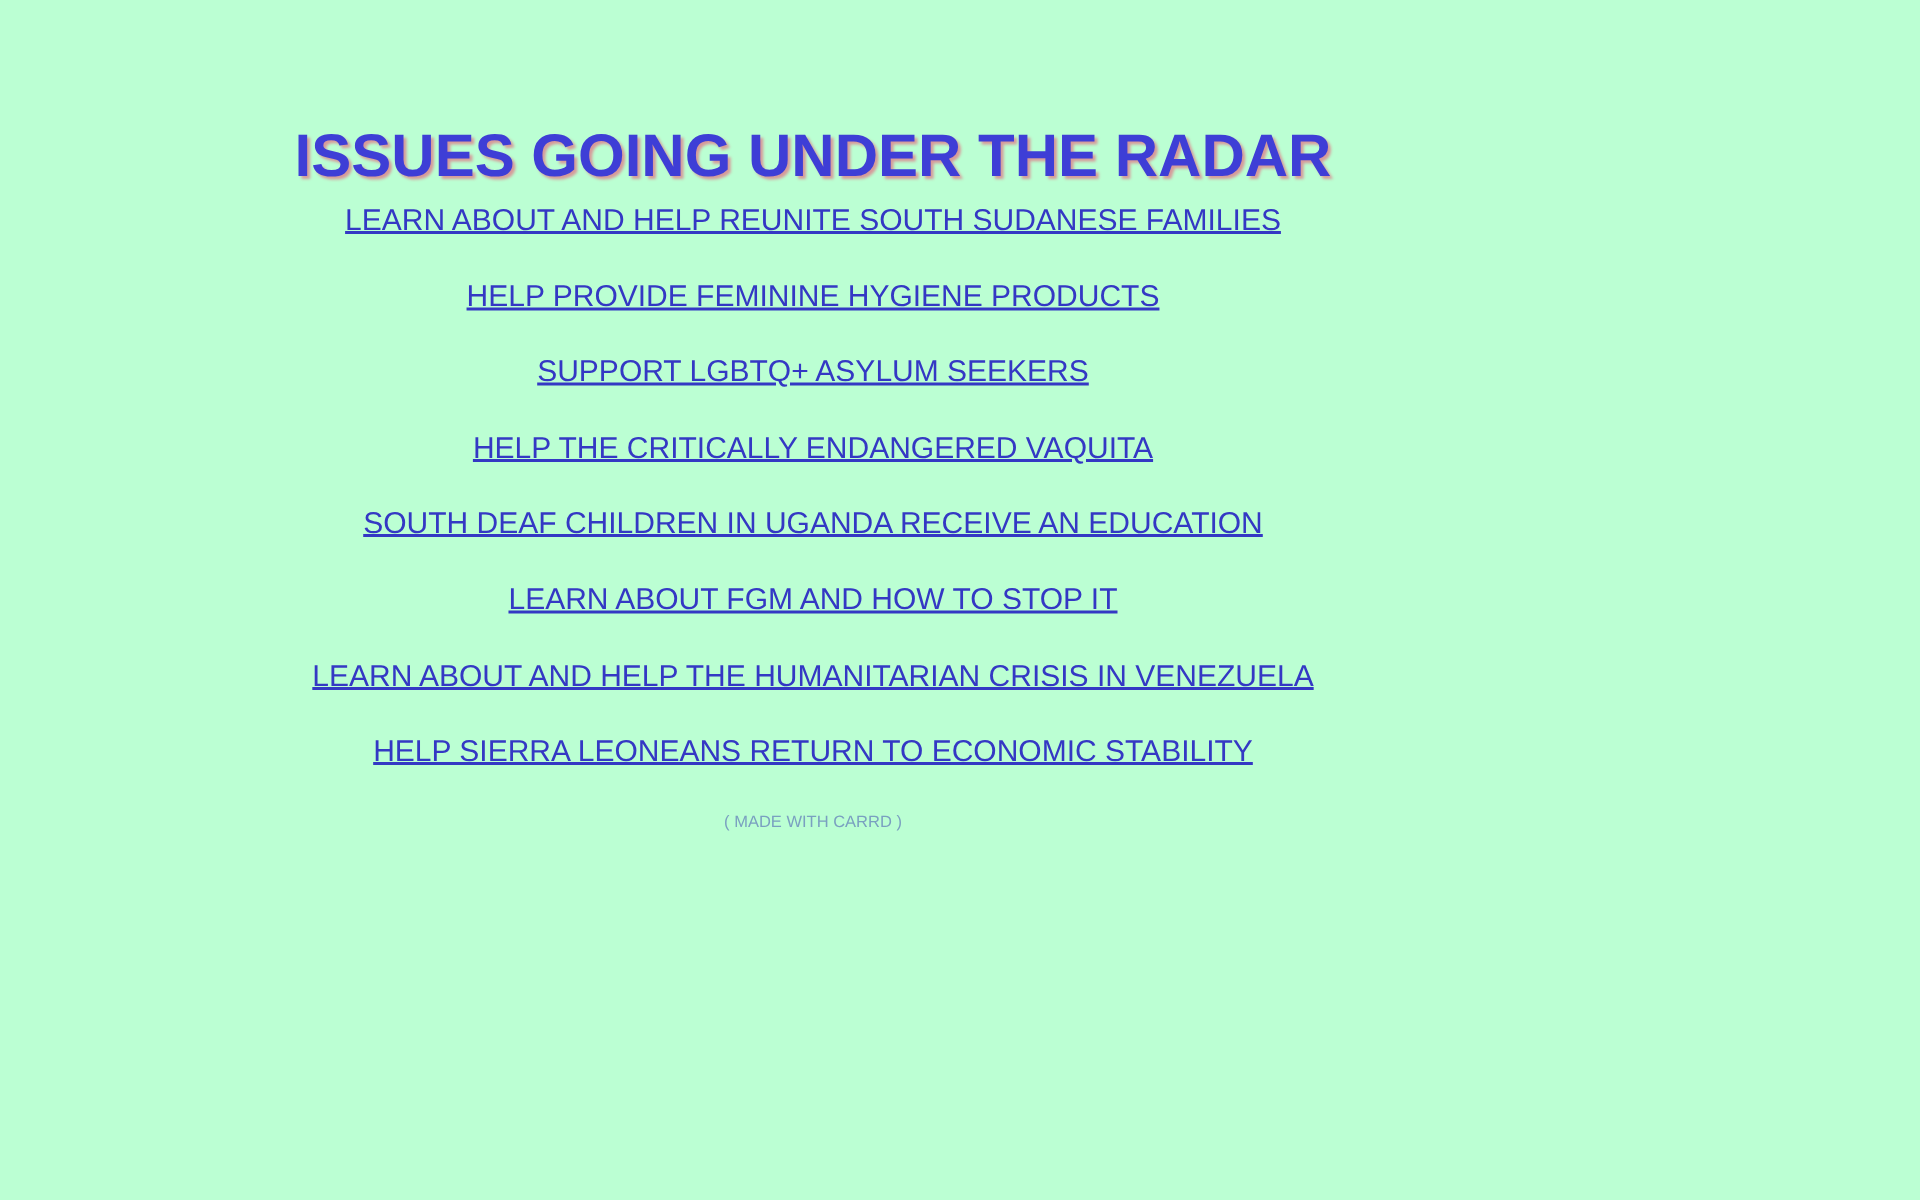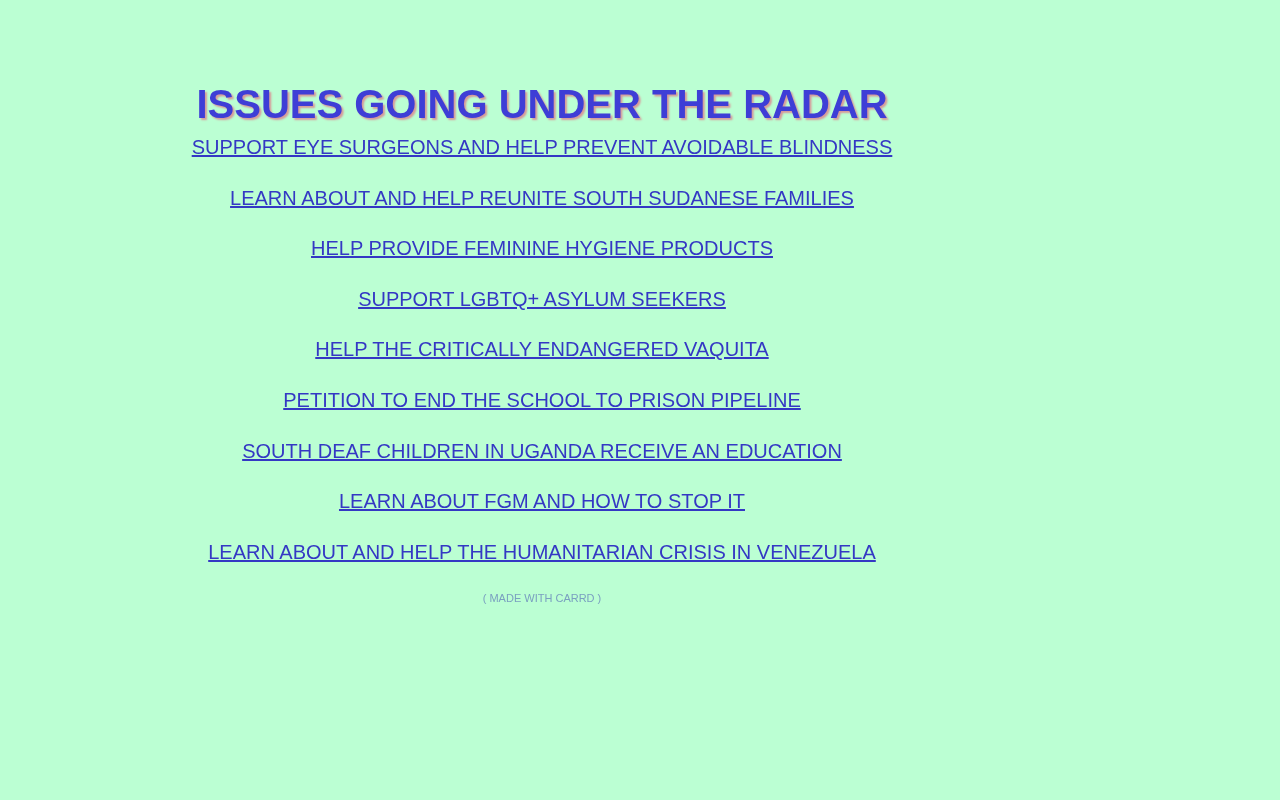--- a/index.html
+++ b/index.html
@@ -40,41 +40,38 @@
       color: #7aa0c0;
     }
   </style>
 </head>
 <body>
 
 <div class="wrap">
   <h1>ISSUES GOING UNDER THE RADAR</h1>
   <div class="links">
     <div class="item">
-        <a href="#">SUPPORT EYE SURGEONS AND HELP PREVENT AVOIDABLE BLINDNESS</a>
-      </div>
-    <div class="item">
         <a href="#">LEARN ABOUT AND HELP REUNITE SOUTH SUDANESE FAMILIES</a>
       </div>
     <div class="item">
         <a href="#">HELP PROVIDE FEMININE HYGIENE PRODUCTS</a>
       </div>
     <div class="item">
         <a href="#">SUPPORT LGBTQ+ ASYLUM SEEKERS</a>
       </div>
     <div class="item">
         <a href="#">HELP THE CRITICALLY ENDANGERED VAQUITA</a>
       </div>
     <div class="item">
-        <a href="#">PETITION TO END THE SCHOOL TO PRISON PIPELINE</a>
-      </div>
-    <div class="item">
         <a href="#">SOUTH DEAF CHILDREN IN UGANDA RECEIVE AN EDUCATION</a>
       </div>
     <div class="item">
         <a href="#">LEARN ABOUT FGM AND HOW TO STOP IT</a>
       </div>
     <div class="item">
         <a href="#">LEARN ABOUT AND HELP THE HUMANITARIAN CRISIS IN VENEZUELA</a>
       </div>
+    <div class="item">
+        <a href="#">HELP SIERRA LEONEANS RETURN TO ECONOMIC STABILITY</a>
+      </div>
   </div>
   <div class="footer">( MADE WITH CARRD )</div>
 </div>
 
 </body></html>

